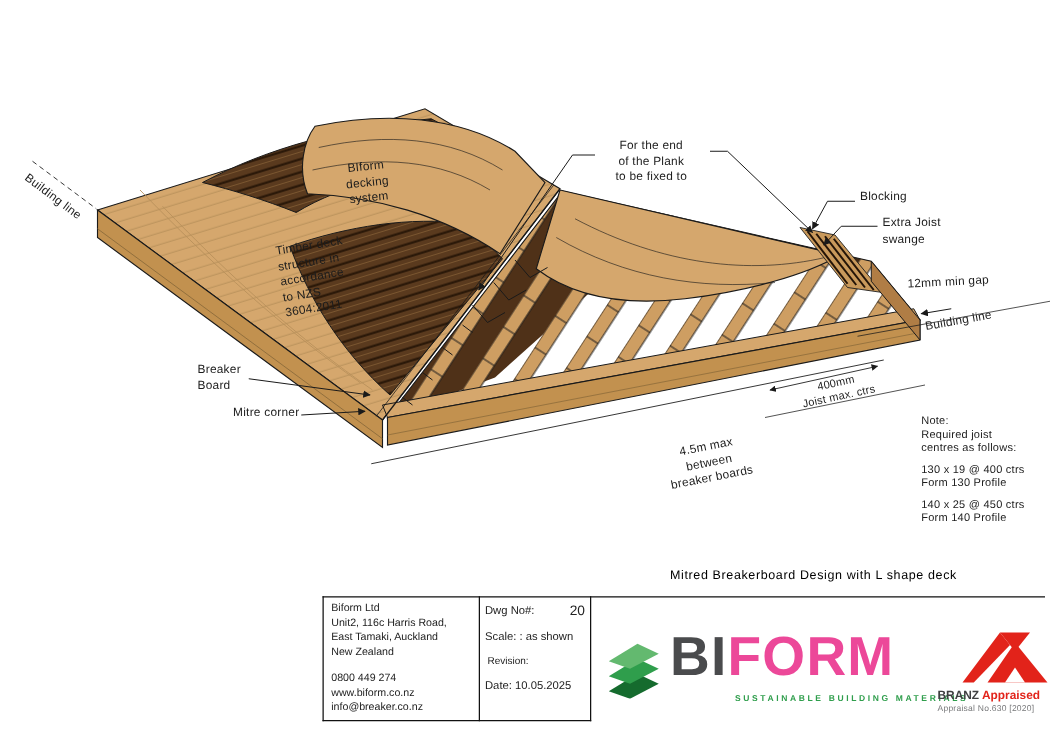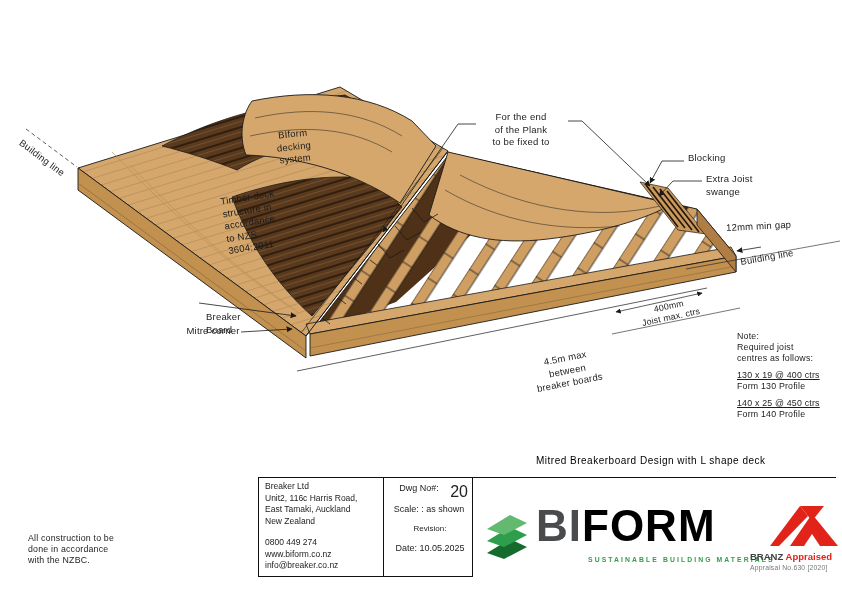--- a/index.html
+++ b/index.html
@@ -5,30 +5,30 @@
   html,body{margin:0;padding:0;background:#fff;}
   .sheet{position:relative;width:842px;height:595px;background:#ffffff;overflow:hidden;
          font-family:"Liberation Sans",sans-serif;}
   svg{position:absolute;left:0;top:0;}
   .ann{position:absolute;font-size:9.5px;line-height:12.5px;color:#1c1c1c;letter-spacing:.2px;}
   .ctr{text-align:center;}
   .sm{font-size:8.8px;line-height:11px;}
   .vline,.hline{position:absolute;background:#111;}
   .title{position:absolute;left:536px;top:455px;width:326px;font-size:10px;color:#000;letter-spacing:.5px;}
   .tb{position:absolute;font-size:8.5px;line-height:11.5px;color:#222;}
-  .tb-row{position:absolute;font-size:9px;color:#222;text-align:center;}
-  .tb-val{font-size:16px;}
+  .tb-row{position:absolute;font-size:9px;color:#222;}
+  .tb-val{font-size:11px;}
   .bi-word{position:absolute;left:536px;top:496px;font-size:44px;font-weight:700;letter-spacing:1px;line-height:60px;}
   .bi-dark{color:#4a4b4d;}
-  .bi-light{color:#000000;}
+  .bi-light{color:#ec4899;}
   .bi-tag{position:absolute;left:588px;top:556px;font-size:6.8px;letter-spacing:2.1px;color:#2f9e4c;font-weight:700;}
   .branz-line{position:absolute;left:750px;top:551px;font-size:9.5px;font-weight:700;color:#3f4041;}
   .branz-red{color:#e2231a;}
   .branz-num{position:absolute;left:750px;top:564px;font-size:6.8px;color:#77787a;letter-spacing:.2px;}
-  .gap6{margin-top:6px;text-decoration:underline;}
+  .gap6{margin-top:6px;}
 </style>
 </head>
 <body>
 
 <div class="sheet">
 
   <svg width="842" height="460" viewBox="0 0 842 460">
     <defs>
       <marker id="arw" viewBox="0 0 10 10" refX="9" refY="5" markerWidth="7.5" markerHeight="7.5" orient="auto-start-reverse">
         <path d="M0,0 L10,5 L0,10 Z" fill="#1a1a1a"></path>
@@ -128,21 +128,21 @@
 
   <div class="ann" style="left:706px;top:173px;width:70px;">
     <div>Extra Joist</div>
     <div>swange</div>
   </div>
 
   <div class="ann" style="left:726px;top:220px;width:80px;transform:rotate(-3deg);">12mm min gap</div>
 
   <div class="ann" style="left:740px;top:250px;width:70px;transform:rotate(-10deg);">Building line</div>
 
-  <div class="ann" style="left:158px;top:311px;width:60px;margin-left:48px;">
+  <div class="ann" style="left:158px;top:290px;width:60px;">
     <div>Breaker</div>
     <div>Board</div>
   </div>
 
   <div class="ann" style="left:178px;top:325px;width:70px;text-align:center;">Mitre corner</div>
 
   <div class="ann ctr sm" style="left:620px;top:301px;width:100px;transform:rotate(-12deg);">
     <div>400mm</div>
     <div>Joist max. ctrs</div>
   </div>
@@ -156,36 +156,31 @@
   <div class="ann sm" style="left:737px;top:331px;width:105px;">
     <div>Note:</div>
     <div>Required joist</div>
     <div>centres as follows:</div>
     <div class="gap6">130 x 19 @ 400 ctrs</div>
     <div>Form 130 Profile</div>
     <div class="gap6">140 x 25 @ 450 ctrs</div>
     <div>Form 140 Profile</div>
   </div>
 
-  <div class="ann sm" style="left:28px;top:533px;width:115px;">
-    <div>All construction to be</div>
-    <div>done in accordance</div>
-    <div>with the NZBC.</div>
-  </div>
 
   <div class="title">Mitred Breakerboard Design with L shape deck</div>
 
   <div class="hline" style="left:258px;top:477px;width:578px;height:1px;"></div>
   <div class="hline" style="left:258px;top:576px;width:215px;height:1px;"></div>
   <div class="vline" style="left:258px;top:477px;width:1px;height:100px;"></div>
   <div class="vline" style="left:383px;top:477px;width:1px;height:100px;"></div>
   <div class="vline" style="left:472px;top:477px;width:1px;height:100px;"></div>
 
   <div class="tb" style="left:265px;top:481px;width:115px;">
-    <div>Breaker Ltd</div>
+    <div>Biform Ltd</div>
     <div>Unit2, 116c Harris Road,</div>
     <div>East Tamaki, Auckland</div>
     <div>New Zealand</div>
     <div style="height:10px;"></div>
     <div>0800 449 274</div>
     <div>www.biform.co.nz</div>
     <div>info@breaker.co.nz</div>
   </div>
 
   <div class="tb-row" style="left:388px;top:483px;width:80px;">

